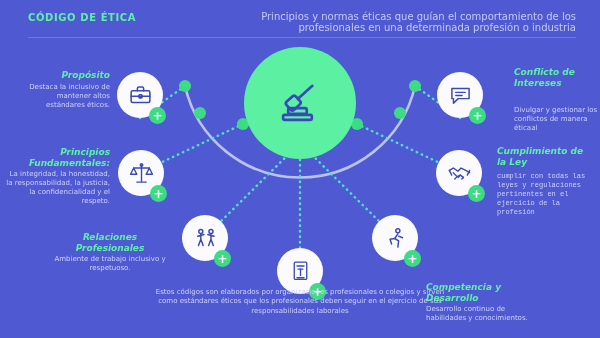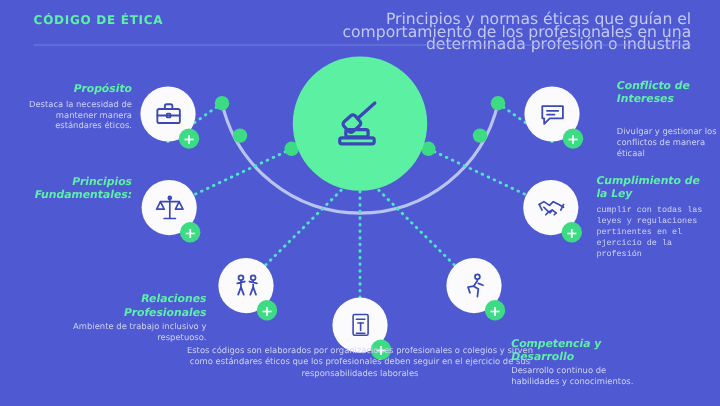--- a/index.html
+++ b/index.html
@@ -14,21 +14,21 @@
 
   
   .header{position:absolute;left:0;top:0;width:600px;height:44px;}
   .title{
     position:absolute;left:28px;top:12px;
     font-size:10px;font-weight:bold;letter-spacing:.6px;
     color:#5df0a8;white-space:nowrap;
   }
   .subtitle{
     position:absolute;right:24px;top:12px;width:330px;
-    text-align:right;font-size:13px;line-height:10.5px;
+    text-align:right;font-size:10px;line-height:10.5px;
     color:#c3c9f2;
   }
   .divider{
     position:absolute;left:28px;top:37px;width:548px;height:1px;
     background:#7f8ae0;opacity:.65;
   }
 
   
   .wires{position:absolute;left:0;top:0;width:600px;height:338px;}
 
@@ -125,52 +125,53 @@
         <rect x="4" y="10" width="24" height="15" rx="2"></rect>
         <path d="M12 10V7a2 2 0 012-2h4a2 2 0 012 2v3"></path>
         <line x1="4" y1="17" x2="28" y2="17"></line>
         <rect x="14" y="15" width="4" height="4" rx="1"></rect>
       </svg>
       <span class="plus">+</span>
     </div>
   </div>
   <div class="txt ta-r" style="left:18px;top:70px;width:92px;">
     <h3>Propósito</h3>
-    <p>Destaca la necesidad de mantener manera estándares éticos.</p>
+    <p>Destaca la inclusivo de mantener altos estándares éticos.</p>
   </div>
 
   <div class="node" style="left:118px;top:150px;">
     <div class="disc">
       <svg viewBox="0 0 32 32" fill="none" stroke="#3b49b8" stroke-width="1.8" stroke-linecap="round" stroke-linejoin="round">
         <line x1="16" y1="5" x2="16" y2="26"></line>
         <line x1="6" y1="9" x2="26" y2="9"></line>
         <line x1="10" y1="27" x2="22" y2="27"></line>
         <path d="M6 9l-4 8h8z"></path>
         <path d="M26 9l-4 8h8z"></path>
         <circle cx="16" cy="5" r="1.6"></circle>
       </svg>
       <span class="plus">+</span>
     </div>
   </div>
   <div class="txt ta-r" style="left:6px;top:147px;width:104px;">
     <h3>Principios Fundamentales:</h3>
+    <p>La integridad, la honestidad, la responsabilidad, la justicia, la confidencialidad y el respeto.</p>
   </div>
 
   <div class="node" style="left:182px;top:215px;">
     <div class="disc">
       <svg viewBox="0 0 32 32" fill="none" stroke="#3b49b8" stroke-width="1.9" stroke-linecap="round" stroke-linejoin="round">
         <circle cx="10" cy="7" r="2.6"></circle>
         <path d="M10 10v7M10 17l-3 8M10 17l3 8M6 13l8-2"></path>
         <circle cx="23" cy="7" r="2.6"></circle>
         <path d="M23 10v7M23 17l-3 8M23 17l3 8M27 13l-8-2"></path>
       </svg>
       <span class="plus">+</span>
     </div>
   </div>
-  <div class="txt ta-r" style="left:48px;top:245px;width:124px;">
+  <div class="txt ta-r" style="left:48px;top:232px;width:124px;text-align:center;">
     <h3>Relaciones Profesionales</h3>
     <p>Ambiente de trabajo inclusivo y respetuoso.</p>
   </div>
 
   <div class="node" style="left:277px;top:248px;">
     <div class="disc">
       <svg viewBox="0 0 32 32" fill="none" stroke="#3b49b8" stroke-width="1.7" stroke-linecap="round" stroke-linejoin="round">
         <rect x="8" y="4" width="16" height="22" rx="1.5"></rect>
         <line x1="11.5" y1="9" x2="20.5" y2="9"></line>
         <line x1="13" y1="13" x2="19" y2="13"></line>

